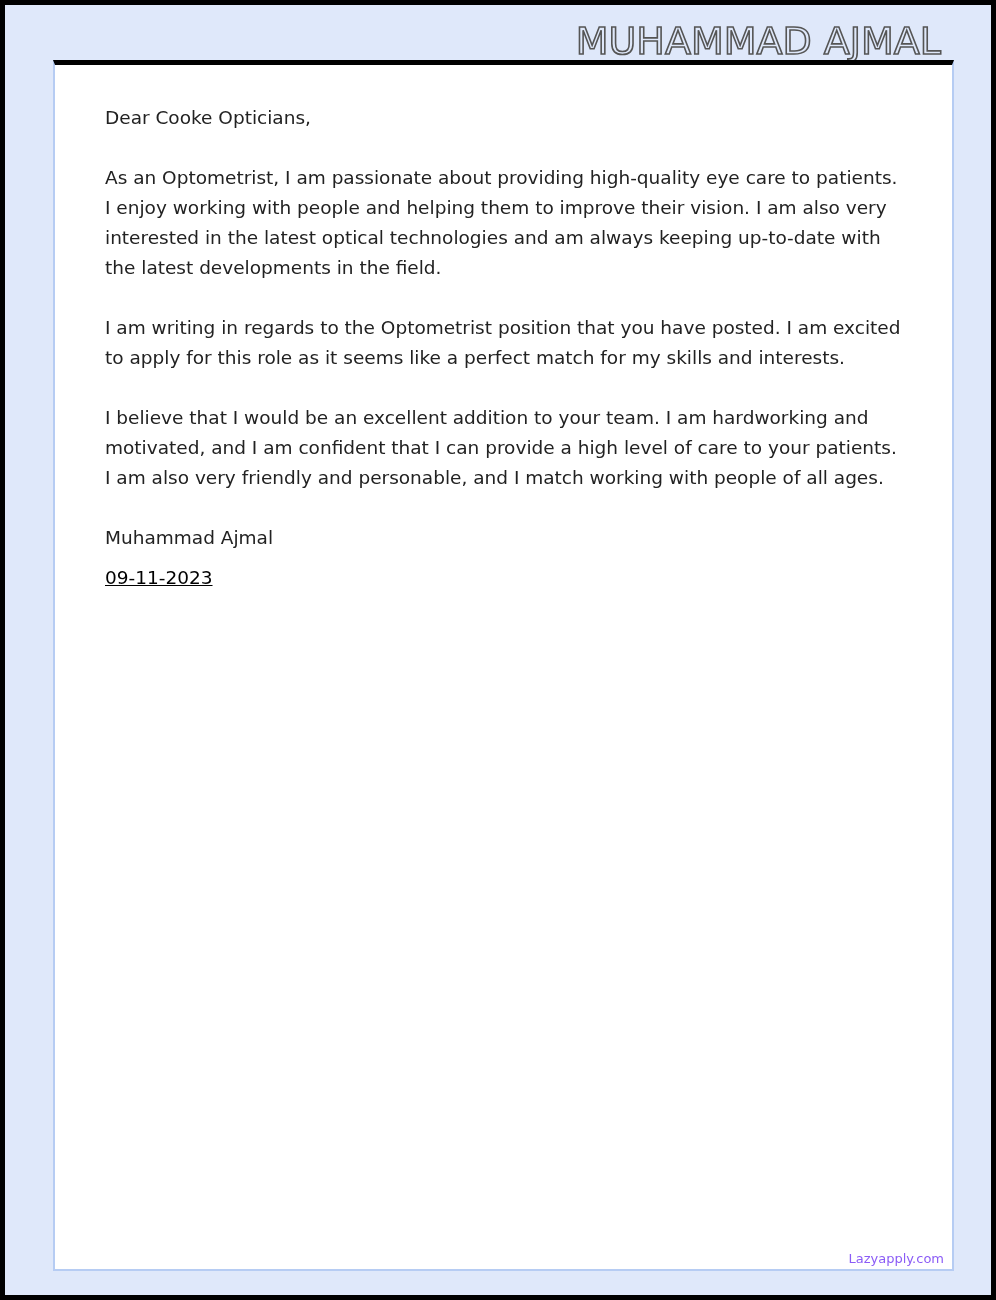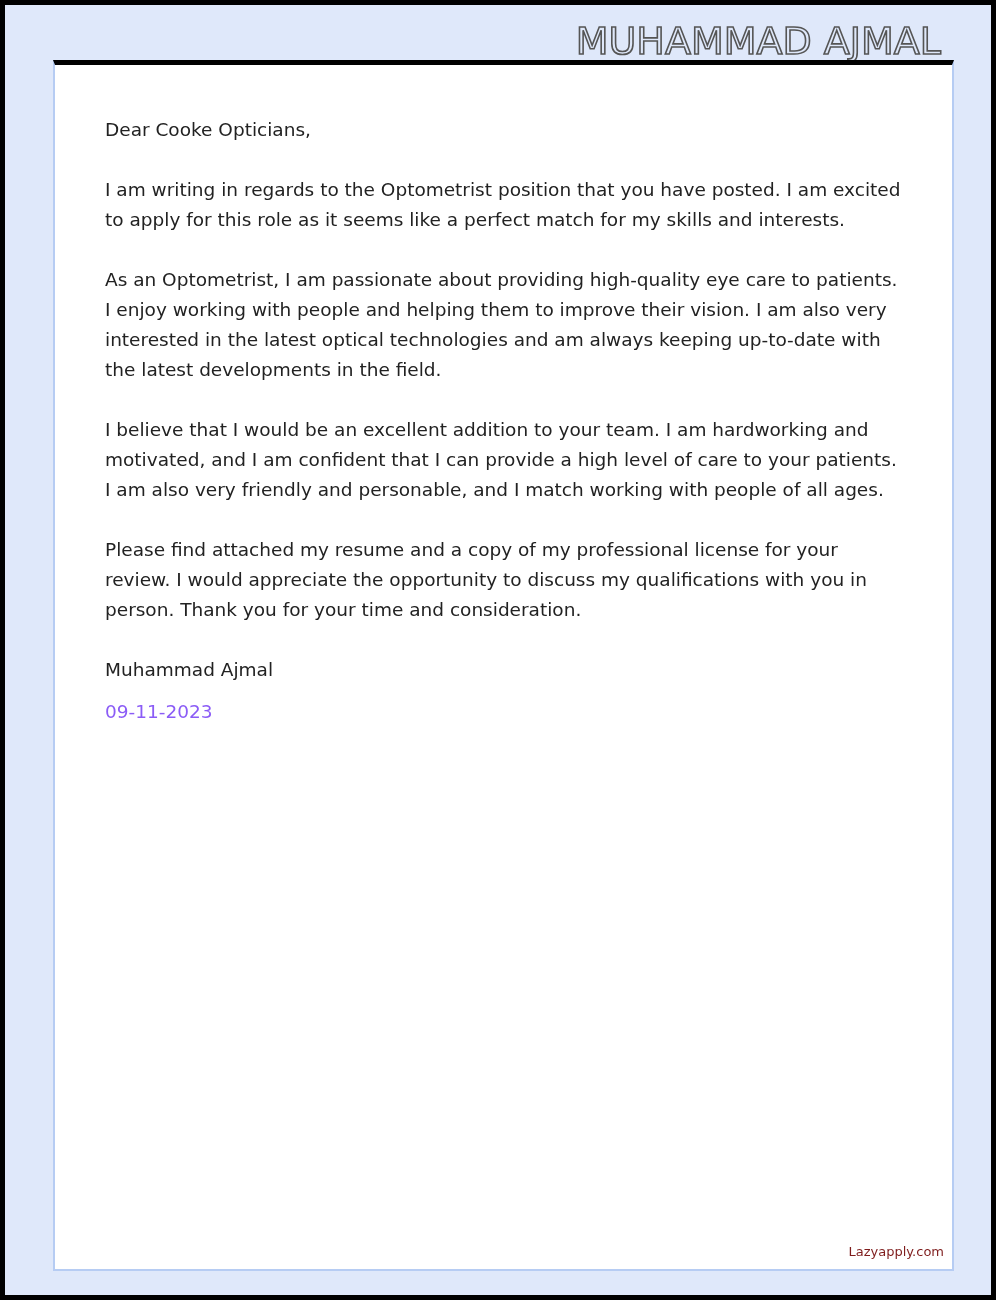--- a/index.html
+++ b/index.html
@@ -29,38 +29,37 @@
     background: #fff;
     border-left: 2px solid #b6ccf3;
     border-right: 2px solid #b6ccf3;
     border-bottom: 2px solid #b6ccf3;
     border-top: 5px solid #000;
   }
   .body-text {
     position: absolute; left: 50px; top: 38px; width: 800px;
     font-size: 18.5px; line-height: 30px; color: #222;
   }
-  .body-text p { margin: 12px 0 30px 0; }
+  .body-text p { margin: 0 0 30px 0; }
   .sig-name { margin: 0 0 10px 0 !important; }
-  .date { color: #8b5cf6; margin: 0; }
+  .date { color: #000000; margin: 0; text-decoration: underline; }
   .footer {
-    position: absolute; right: 8px; bottom: 8px;
-    font-size: 13px; color: #7f1d1d; line-height: 18px;
+    position: absolute; right: 8px; bottom: 1px;
+    font-size: 13px; color: #8b5cf6; line-height: 18px;
   }
 </style>
 </head>
 <body>
 
 <div class="frame">
   <div class="name">MUHAMMAD AJMAL</div>
   <div class="page">
     <div class="body-text">
       <p>Dear Cooke Opticians,</p>
+      <p>As an Optometrist, I am passionate about providing high-quality eye care to patients. I enjoy working with people and helping them to improve their vision. I am also very interested in the latest optical technologies and am always keeping up-to-date with the latest developments in the field.</p>
       <p>I am writing in regards to the Optometrist position that you have posted. I am excited to apply for this role as it seems like a perfect match for my skills and interests.</p>
-      <p>As an Optometrist, I am passionate about providing high-quality eye care to patients. I enjoy working with people and helping them to improve their vision. I am also very interested in the latest optical technologies and am always keeping up-to-date with the latest developments in the field.</p>
       <p>I believe that I would be an excellent addition to your team. I am hardworking and motivated, and I am confident that I can provide a high level of care to your patients. I am also very friendly and personable, and I match working with people of all ages.</p>
-      <p>Please find attached my resume and a copy of my professional license for your review. I would appreciate the opportunity to discuss my qualifications with you in person. Thank you for your time and consideration.</p>
       <p class="sig-name">Muhammad Ajmal</p>
       <p class="date">09-11-2023</p>
     </div>
     <div class="footer">Lazyapply.com</div>
   </div>
 </div>
 
 </body></html>

